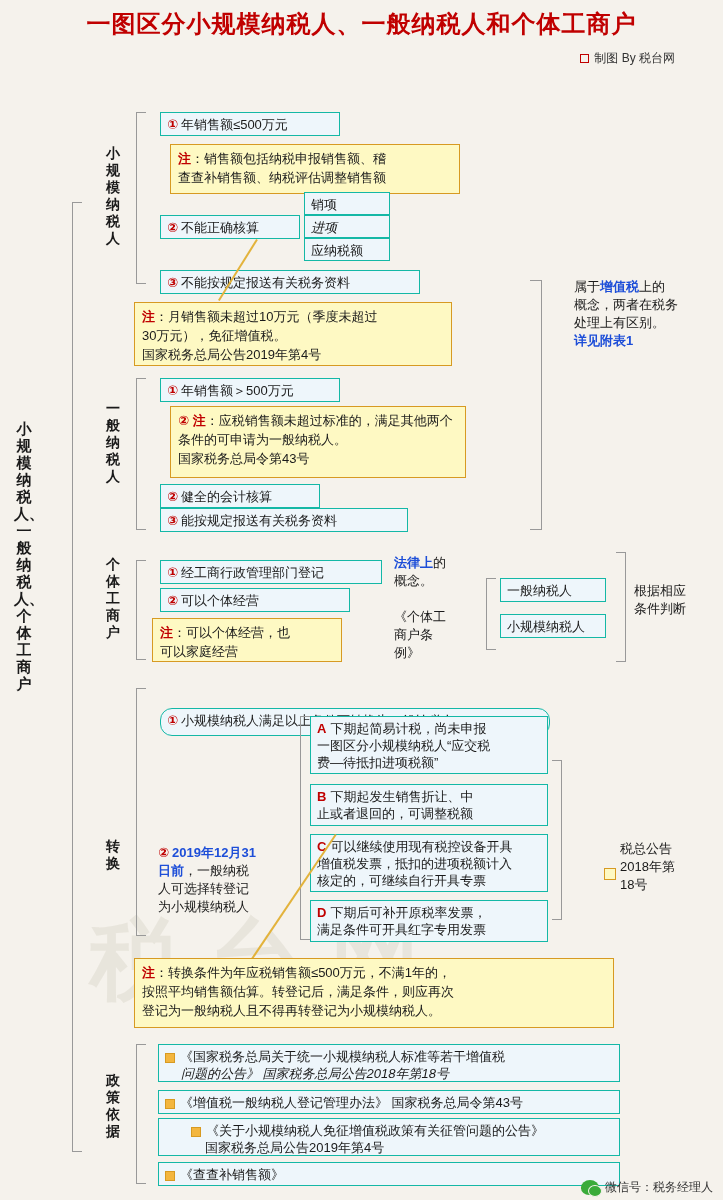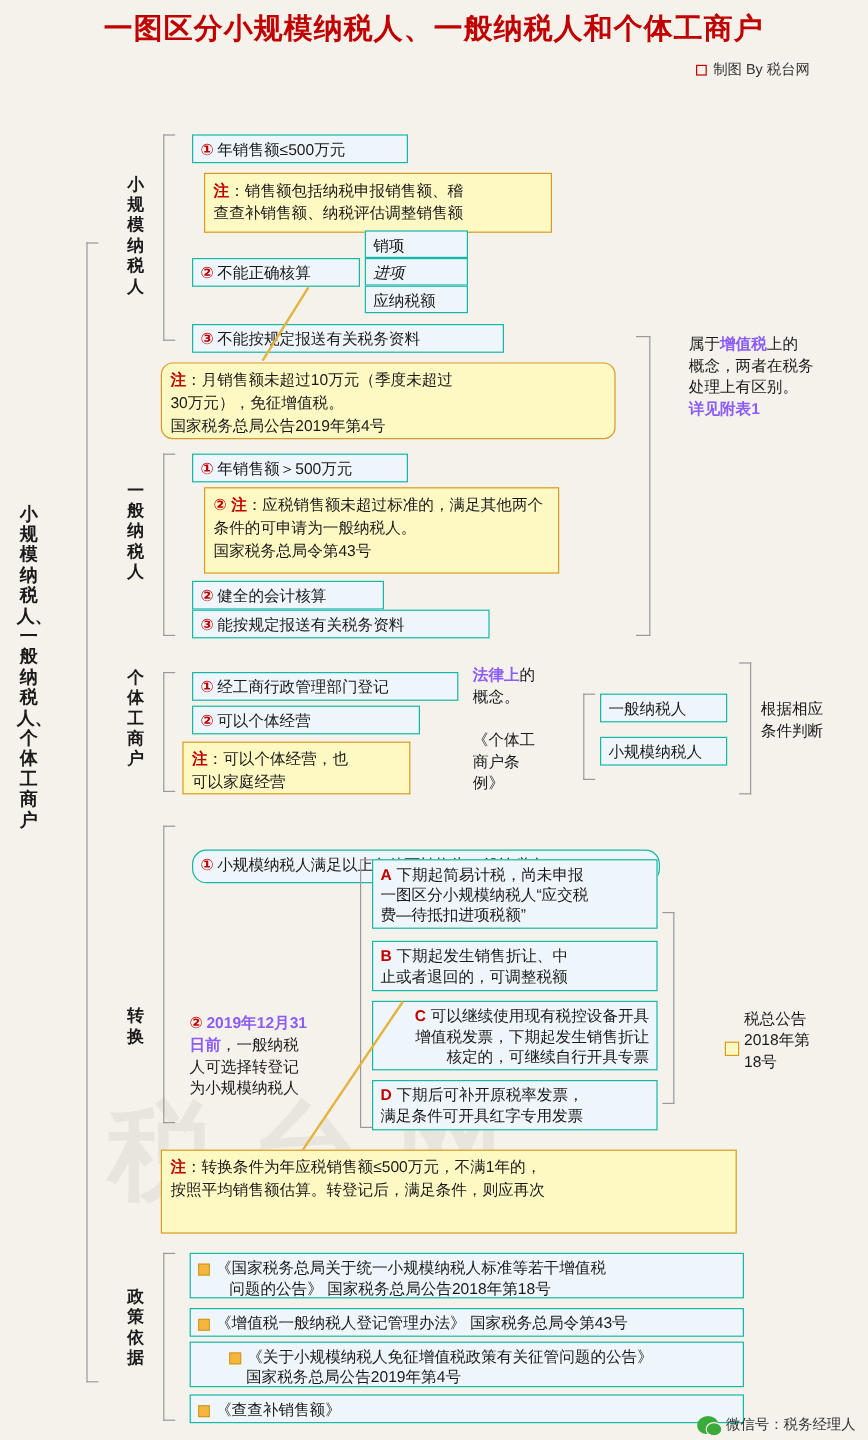--- a/index.html
+++ b/index.html
@@ -53,21 +53,21 @@
     font-size:13px;
     line-height:19px;
     padding:4px 7px;
     box-sizing:border-box;
   }
   .note b{color:#c00000;}
   .plain{
     position:absolute;
     font-size:13px;line-height:18px;
   }
-  .plain .r{color:#8b5cf6;font-weight:bold;}
+  .plain .r{color:#1d4ed8;font-weight:bold;}
   .num{color:#c00000;font-weight:bold;margin-right:3px;}
   .alpha{color:#c00000;font-weight:bold;margin-right:4px;}
   .brace{
     position:absolute;
     border-left:1px solid #999;
     border-top:1px solid #999;
     border-bottom:1px solid #999;
     border-right:none;
     box-sizing:border-box;
   }
@@ -124,21 +124,21 @@
 <div class="box" style="left:304px;top:192px;width:86px;height:23px;">销项</div>
 <div class="box" style="left:304px;top:215px;width:86px;height:23px;font-style:italic;">进项</div>
 <div class="box" style="left:304px;top:238px;width:86px;height:23px;">应纳税额</div>
 
 <div class="box" style="left:160px;top:270px;width:260px;height:24px;">
   <span class="num">③</span><span>不能按规定报送有关税务资料</span>
 </div>
 
 <div class="leader" style="left:218px;top:300px;width:72px;transform:rotate(-58deg);"></div>
 
-<div class="note" style="left:134px;top:302px;width:379px;height:64px;border-radius:10px;">
+<div class="note" style="left:134px;top:302px;width:318px;height:64px;">
   <b>注</b><span>：月销售额未超过10万元（季度未超过</span><br><span>30万元），免征增值税。</span><br><span>国家税务总局公告2019年第4号</span>
 </div>
 
 <div class="vlabel" style="left:104px;top:400px;">一般纳税人</div>
 <div class="brace" style="left:136px;top:378px;width:10px;height:152px;"></div>
 
 <div class="box" style="left:160px;top:378px;width:180px;height:24px;">
   <span class="num">①</span><span>年销售额＞500万元</span>
 </div>
 
@@ -207,44 +207,44 @@
 </div>
 
 <div class="brace" style="left:300px;top:716px;width:10px;height:224px;"></div>
 
 <div class="box" style="left:310px;top:716px;width:238px;height:58px;">
   <span class="alpha">A</span><span>下期起简易计税，尚未申报</span><br><span>一图区分小规模纳税人“应交税</span><br><span>费—待抵扣进项税额”</span>
 </div>
 <div class="box" style="left:310px;top:784px;width:238px;height:42px;">
   <span class="alpha">B</span><span>下期起发生销售折让、中</span><br><span>止或者退回的，可调整税额</span>
 </div>
-<div class="box" style="left:310px;top:834px;width:238px;height:58px;text-align:right;">
-  <span class="alpha">C</span><span>可以继续使用现有税控设备开具</span><br><span>增值税发票，下期起发生销售折让</span><br><span>核定的，可继续自行开具专票</span>
+<div class="box" style="left:310px;top:834px;width:238px;height:58px;">
+  <span class="alpha">C</span><span>可以继续使用现有税控设备开具</span><br><span>增值税发票，抵扣的进项税额计入</span><br><span>核定的，可继续自行开具专票</span>
 </div>
 <div class="box" style="left:310px;top:900px;width:238px;height:42px;">
   <span class="alpha">D</span><span>下期后可补开原税率发票，</span><br><span>满足条件可开具红字专用发票</span>
 </div>
 
 <div class="brace-r" style="left:552px;top:760px;width:10px;height:160px;"></div>
 <div class="plain" style="left:620px;top:840px;width:90px;">
   <span>税总公告</span><br><span>2018年第</span><br><span>18号</span>
 </div>
 <div class="note" style="left:604px;top:868px;width:12px;height:12px;padding:0;"></div>
 
 <div class="leader" style="left:250px;top:960px;width:152px;transform:rotate(-56deg);"></div>
 
 <div class="note" style="left:134px;top:958px;width:480px;height:70px;">
-  <b>注</b><span>：转换条件为年应税销售额≤500万元，不满1年的，</span><br><span>按照平均销售额估算。转登记后，满足条件，则应再次</span><br>
+  <b>注</b><span>：转换条件为年应税销售额≤500万元，不满1年的，</span><br><span>按照平均销售额估算。转登记后，满足条件，则应再次</span><br><span>登记为一般纳税人且不得再转登记为小规模纳税人。</span>
 </div>
 
 <div class="vlabel" style="left:104px;top:1072px;">政策依据</div>
 <div class="brace" style="left:136px;top:1044px;width:10px;height:140px;"></div>
 
 <div class="box" style="left:158px;top:1044px;width:462px;height:38px;">
-  <span class="sq-or"></span><span>《国家税务总局关于统一小规模纳税人标准等若干增值税</span><br><span style="margin-left:26px;">问题的公告》 国家税务总局公告2018年第18号</span>
+  <span class="sq-or"></span><span>《国家税务总局关于统一小规模纳税人标准等若干增值税</span><br><span style="margin-left:16px;font-style:italic;">问题的公告》 国家税务总局公告2018年第18号</span>
 </div>
 <div class="box" style="left:158px;top:1090px;width:462px;height:24px;">
   <span class="sq-or"></span><span>《增值税一般纳税人登记管理办法》 国家税务总局令第43号</span>
 </div>
 <div class="box" style="left:158px;top:1118px;width:462px;height:38px;padding-left:32px;">
   <span class="sq-or"></span><span>《关于小规模纳税人免征增值税政策有关征管问题的公告》</span><br><span style="margin-left:14px;">国家税务总局公告2019年第4号</span>
 </div>
 <div class="box" style="left:158px;top:1162px;width:462px;height:24px;">
   <span class="sq-or"></span><span>《查查补销售额》</span>
 </div>

